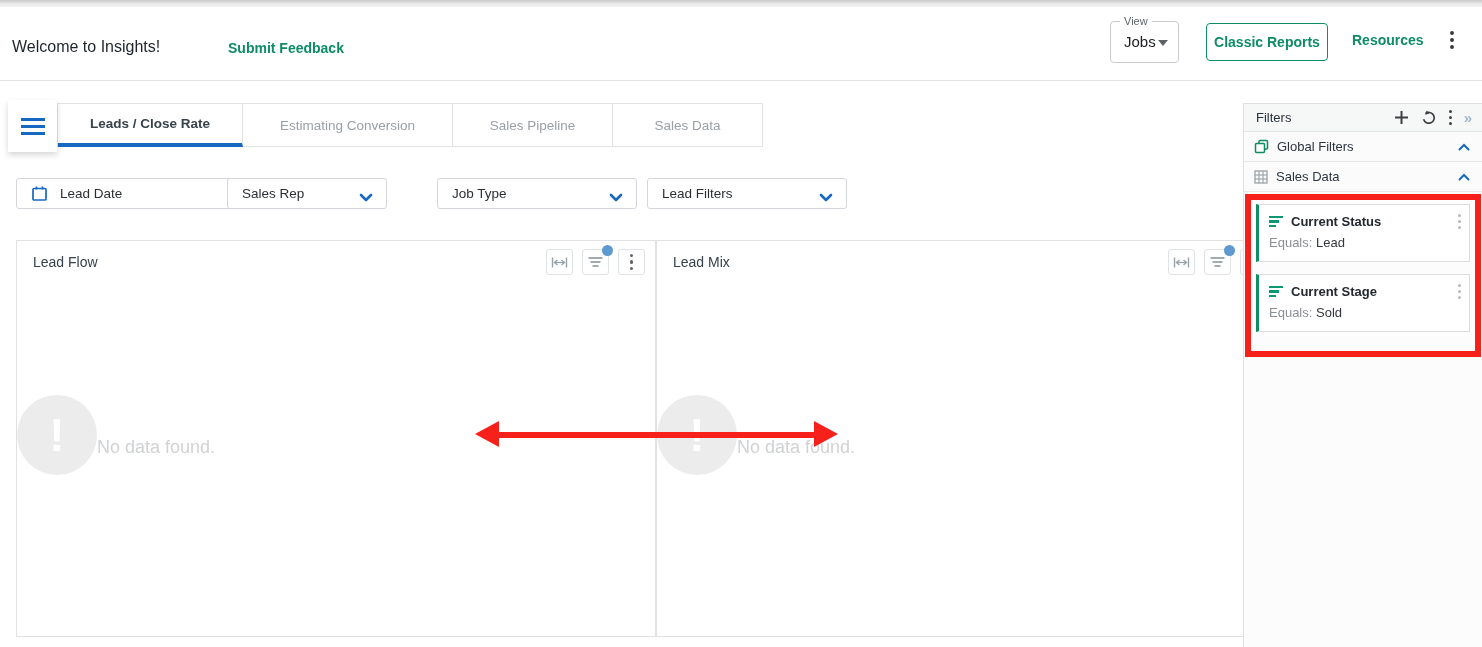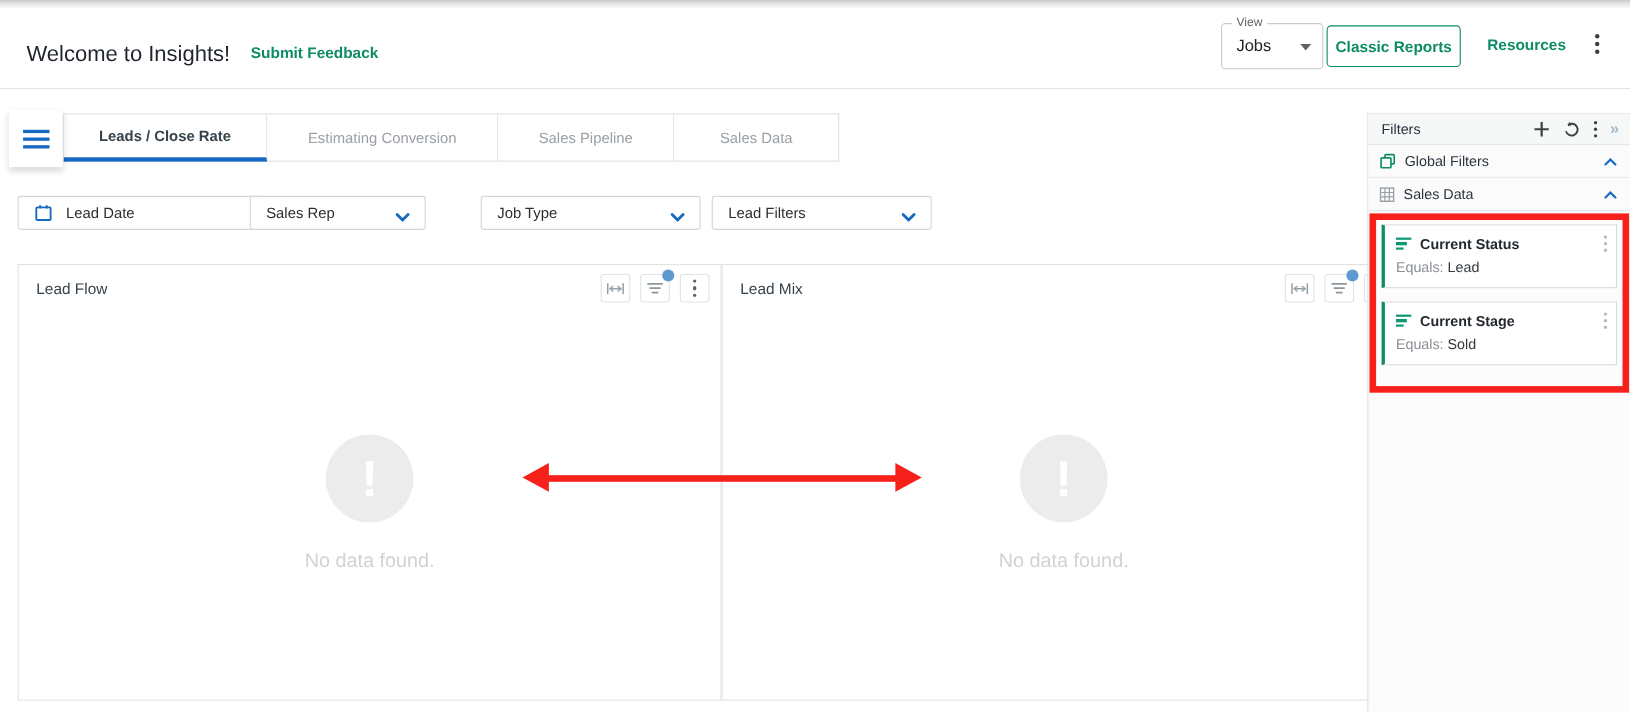--- a/index.html
+++ b/index.html
@@ -10,23 +10,23 @@
   }
   .abs { position:absolute; }
 
   
   .top-strip { left:0; top:0; width:1482px; height:7px;
     background:linear-gradient(180deg,#c9c9c9 0%, #e9e9e9 55%, #f2f2f2 100%); }
 
   
   .header { left:0; top:7px; width:1482px; height:74px; background:#fff;
     border-bottom:1px solid #e3e3e3; }
-  .welcome { left:24px; top:31px; font-size:20px; color:#1f242c; }
+  .welcome { left:12px; top:31px; font-size:16px; color:#1f242c; }
   .feedback { left:228px; top:33px; font-size:14px; font-weight:bold; color:#0d8c66; cursor:pointer; }
-  .view-select { left:1110px; top:14px; width:93px; height:42px;
+  .view-select { left:1110px; top:14px; width:69px; height:42px;
     border:1px solid #c7cbd0; border-radius:4px; background:#fff; }
   .view-legend { position:absolute; top:-7px; left:9px; background:#fff; padding:0 4px;
     font-size:11px; color:#5f6368; }
   .view-value { position:absolute; left:13px; top:11px; font-size:15px; font-weight:400; color:#202124; }
   .view-caret { position:absolute; right:10px; top:18px; width:0; height:0;
     border-left:5px solid transparent; border-right:5px solid transparent; border-top:6px solid #5f6368; }
   .classic-btn { left:1206px; top:16px; width:122px; height:38px; border:1px solid #0d8c66;
     border-radius:4px; background:#fff; color:#0d8c66; font-size:14px; font-weight:bold;
     display:flex; align-items:center; justify-content:center; cursor:pointer; }
   .resources { left:1352px; top:25px; font-size:14px; font-weight:bold; color:#0d8c66; cursor:pointer; }
@@ -55,21 +55,21 @@
 
   
   .card { top:240px; height:397px; background:#fff; border:1px solid #e2e2e2; }
   .card-head { display:flex; align-items:center; height:42px; padding:0 10px 0 16px; }
   .card-title { font-size:14px; color:#37424a; flex:1; }
   .icon-btn { width:27px; height:26px; border:1px solid #dfe3e6; border-radius:3px; background:#fff;
     display:flex; align-items:center; justify-content:center; margin-left:9px; position:relative; cursor:pointer; }
   .badge-dot { position:absolute; top:-5px; right:-5px; width:11px; height:11px; border-radius:50%;
     background:#5e9ad0; }
   .icon-btn .kebab i { background:#5f6368; width:3.5px; height:3.5px; }
-  .empty { display:flex; flex-direction:column; align-items:center; margin-top:112px; }
+  .empty { display:flex; align-items:center; margin-top:112px; }
   .empty-circle { width:80px; height:80px; border-radius:50%; background:#ececec; color:#fff;
     font-size:46px; font-weight:bold; display:flex; align-items:center; justify-content:center; }
   .empty-text { margin-top:24px; font-size:18px; color:#d0d2d4; }
 
   
   .panel { left:1243px; top:103px; width:239px; height:544px; background:#fcfcfc;
     border-left:1px solid #e0e0e0; border-top:1px solid #e0e0e0; z-index:5; }
   .panel-head { height:28px; background:#f6f7f7; border-bottom:1px solid #e5e5e5;
     display:flex; align-items:center; padding:0 10px 0 12px; }
   .panel-title { font-size:13px; font-weight:500; color:#27313b; flex:1; }

